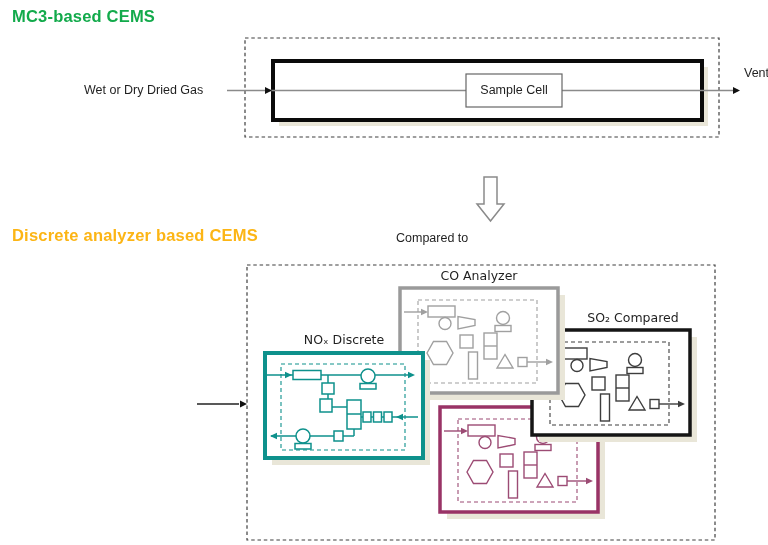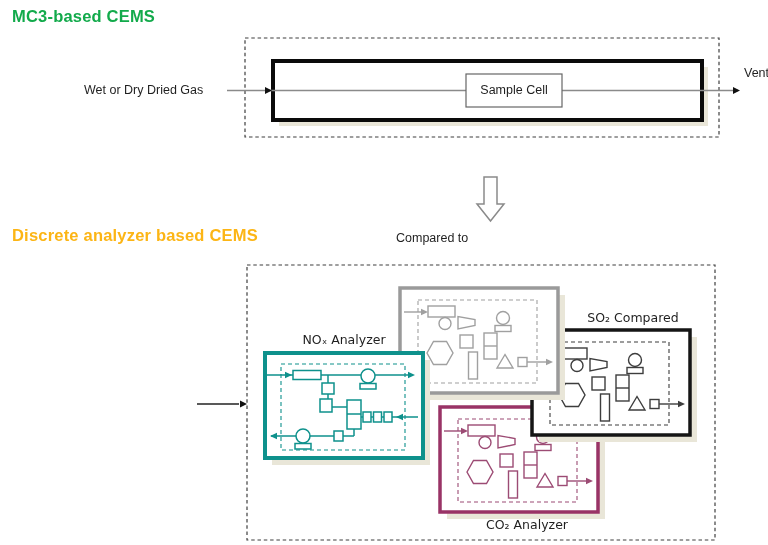--- a/index.html
+++ b/index.html
@@ -114,17 +114,17 @@
 
   <div class="lbl" style="left:84px;top:83px;">Wet or Dry Dried Gas</div>
   <div class="lbl cell-label" style="left:466px;top:74px;width:96px;height:33px;">Sample Cell</div>
   <div class="lbl" style="left:744px;top:66px;">Vent</div>
 
   <div class="lbl" style="left:396px;top:191px;margin-top:40px;">Compared to</div>
 
   <div class="title title-amber" style="left:12px;top:226px;">Discrete analyzer based CEMS</div>
 
 
+  <div class="lbl center sub" style="left:400px;top:269px;width:158px;">CO Analyzer</div>
   <div class="lbl center sub" style="left:568px;top:311px;width:130px;">SO₂ Compared</div>
-  <div class="lbl center sub" style="left:265px;top:333px;width:158px;">NOₓ Analyzer</div>
-  <div class="lbl center sub" style="left:442px;top:518px;width:170px;">CO₂ Analyzer</div>
+  <div class="lbl center sub" style="left:265px;top:333px;width:158px;">NOₓ Discrete</div>
 
 </div>
 
 </body></html>

